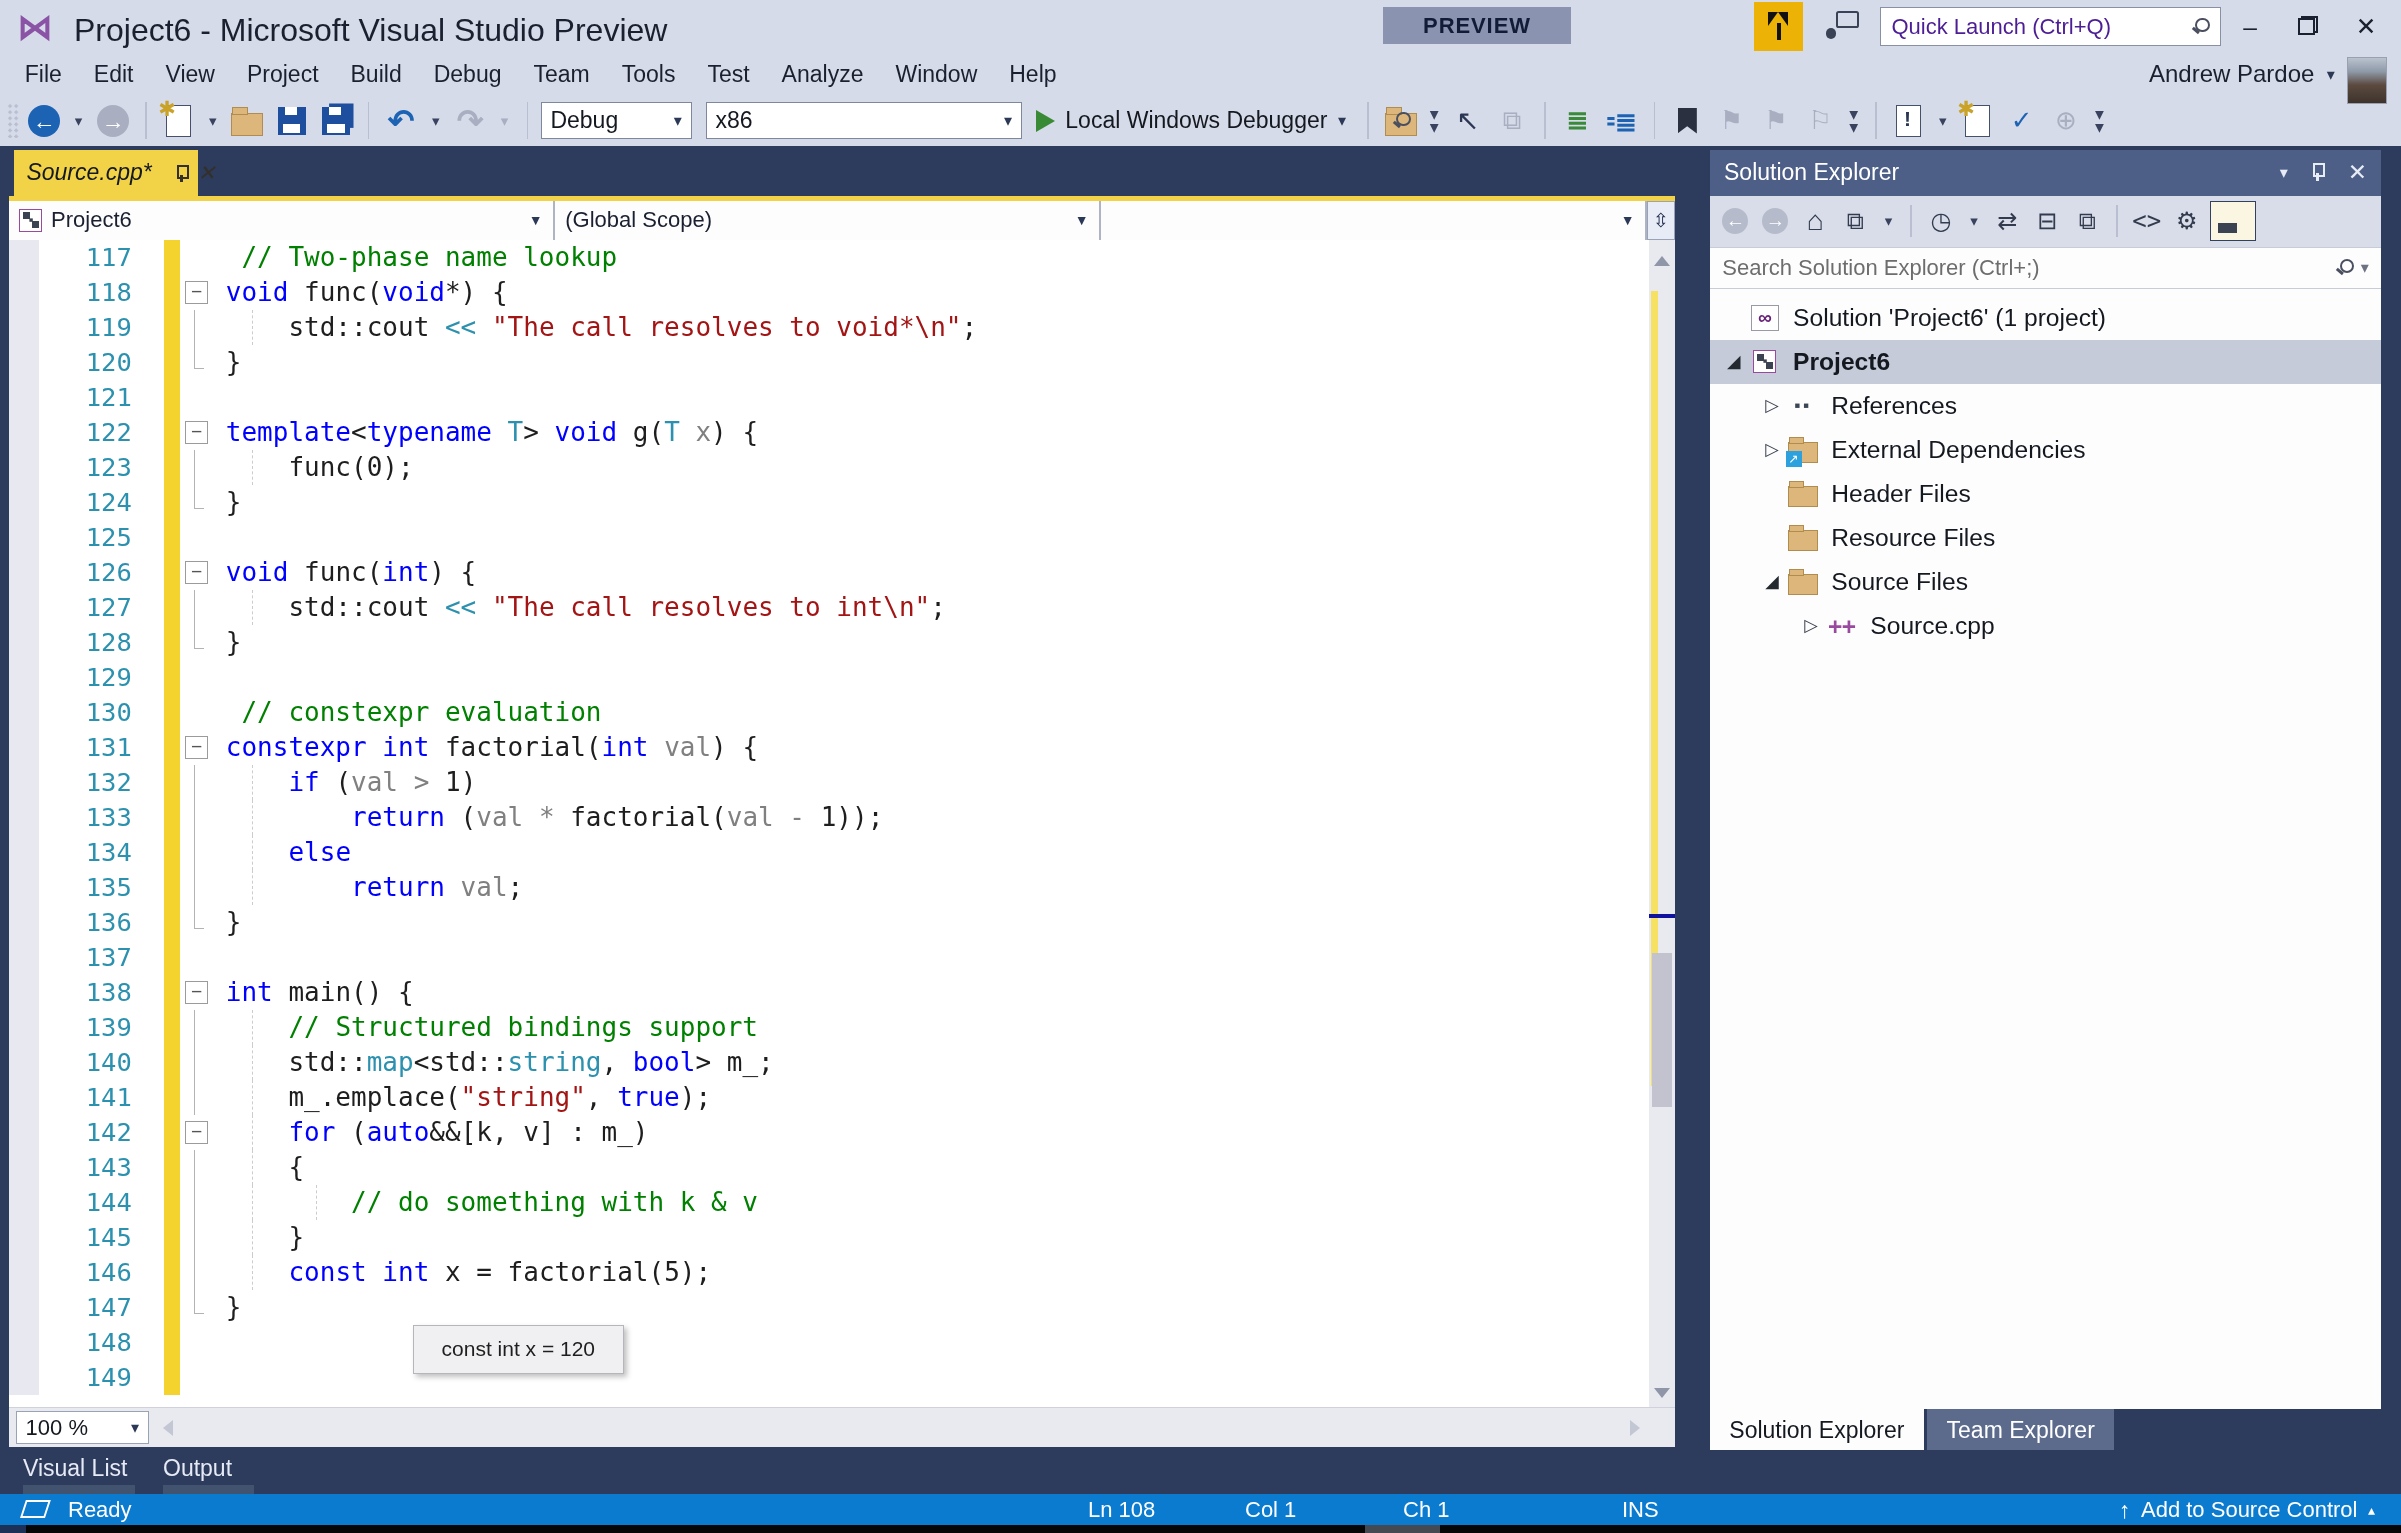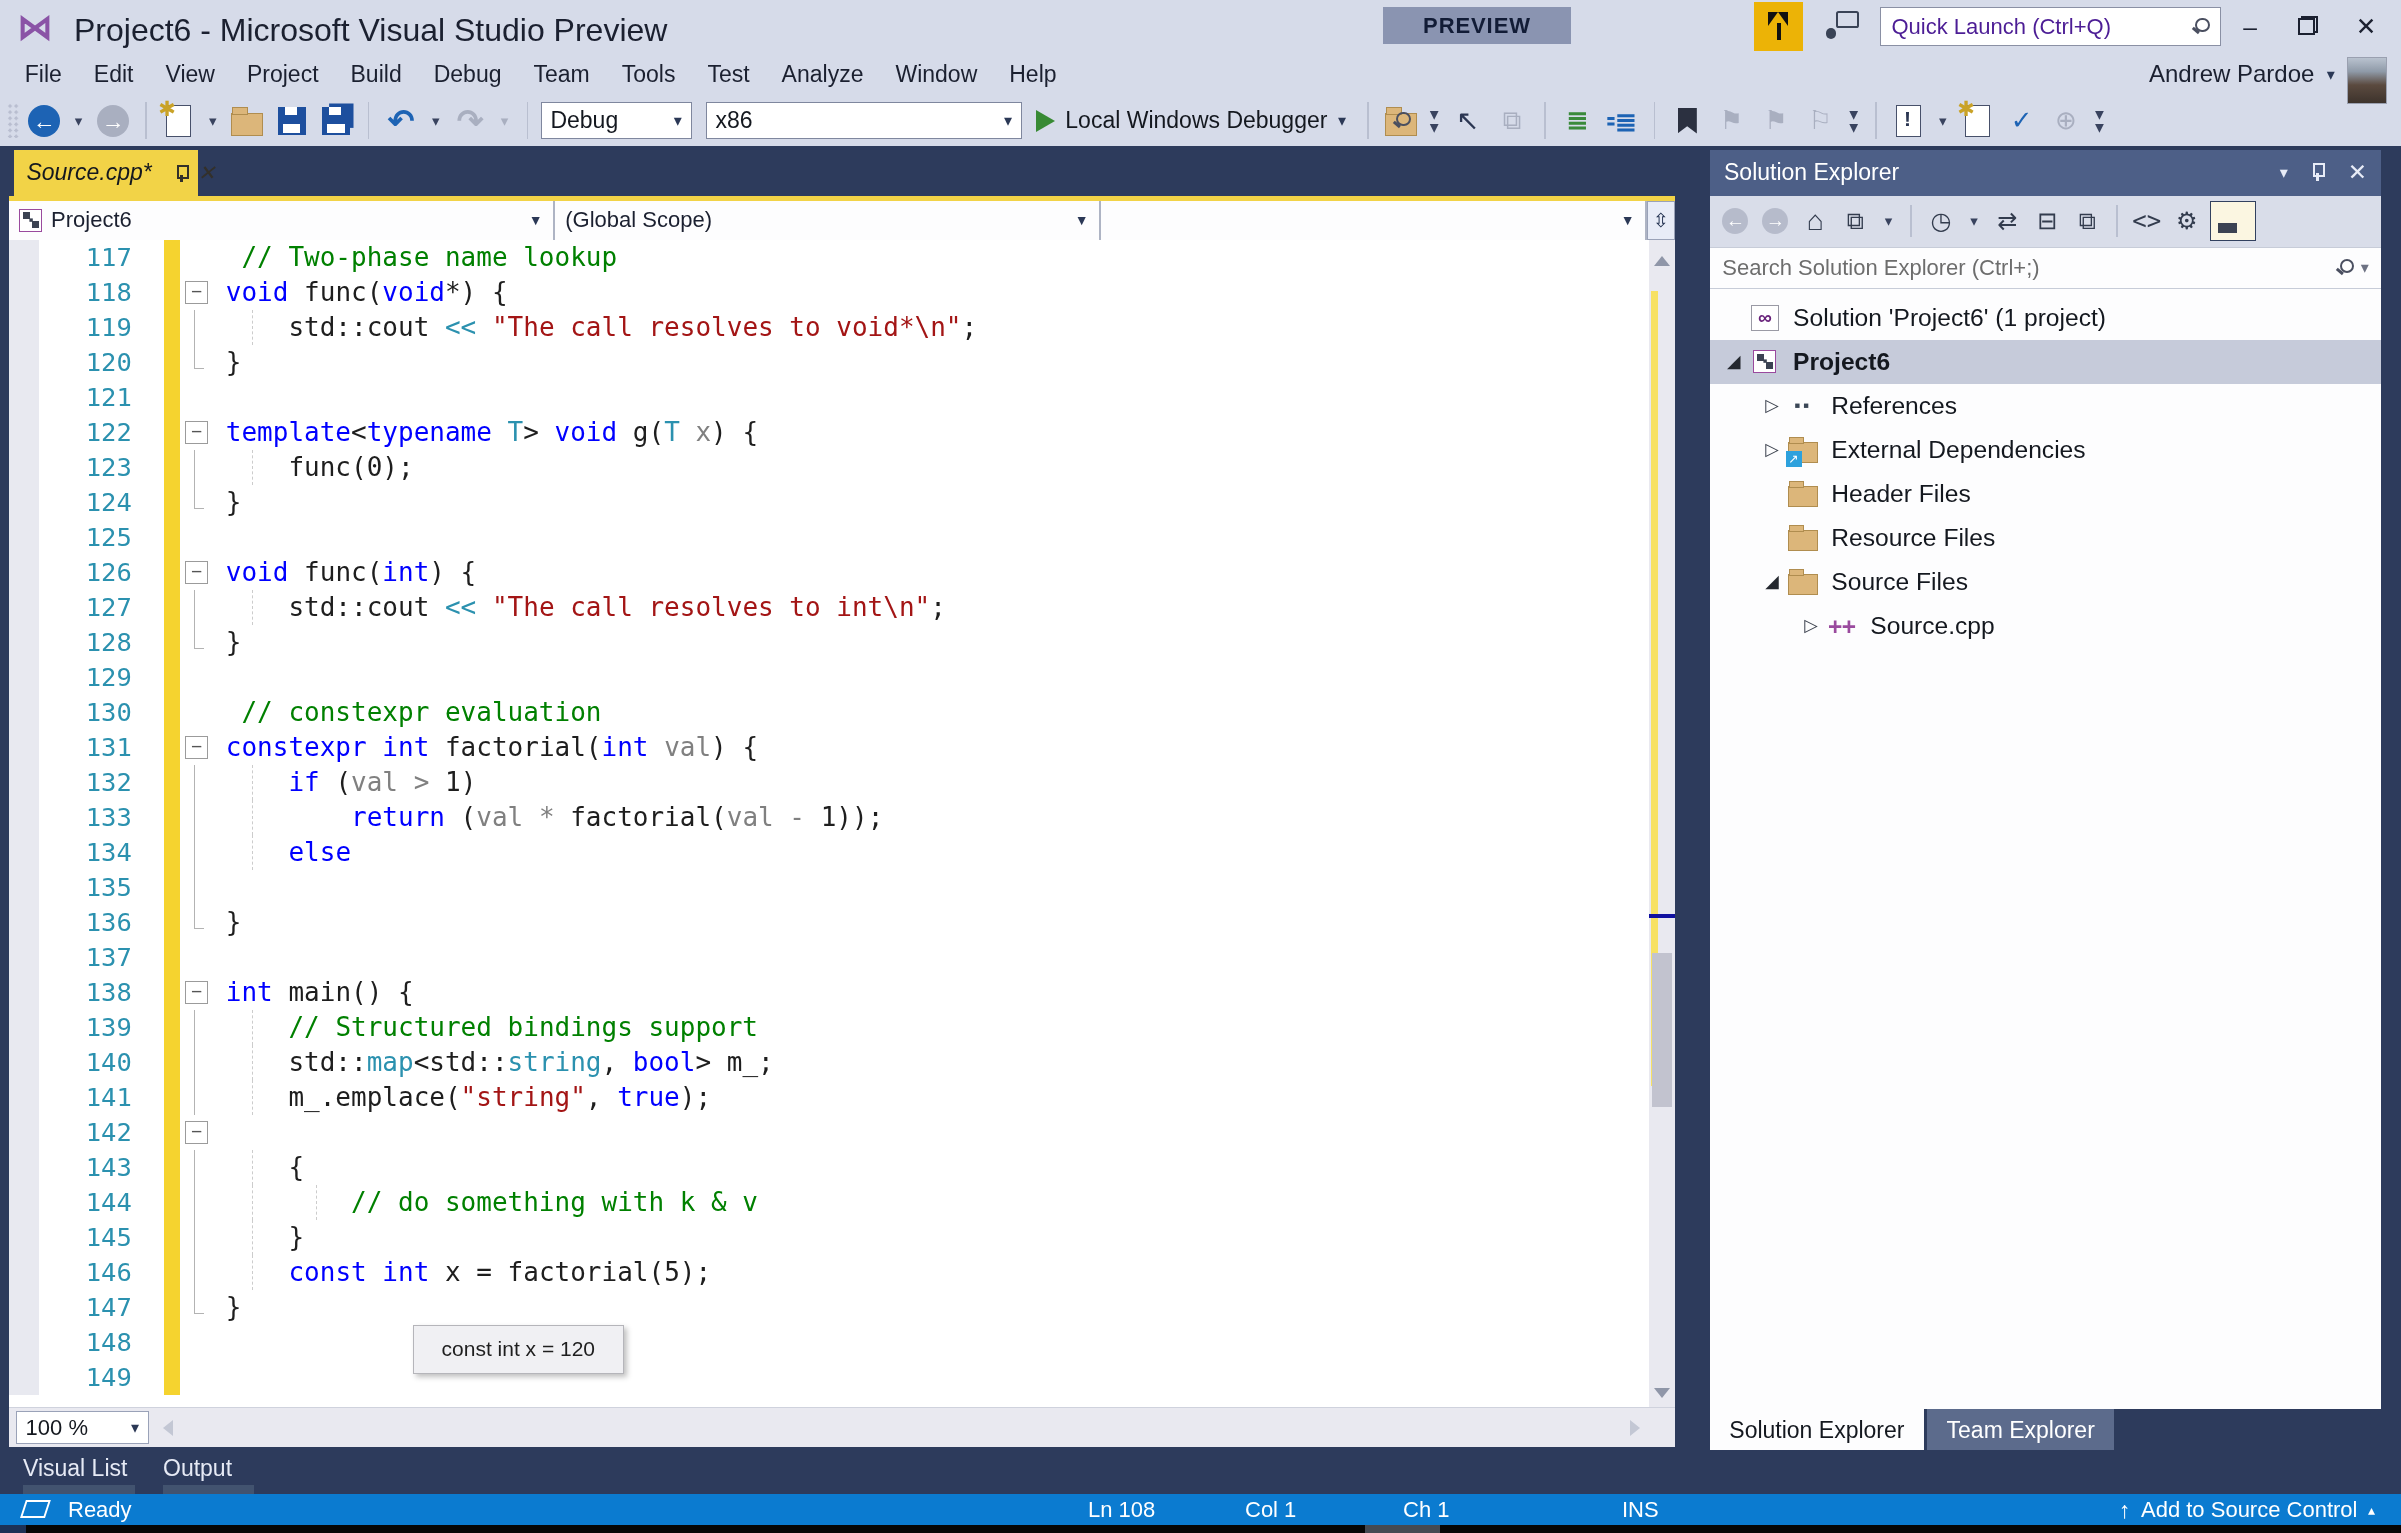--- a/index.html
+++ b/index.html
@@ -475,20 +475,21 @@
             <span class="chg"></span>
             <span class="foldc l"></span>
             <span class="codec"><span class="guide" style="left: 33px;"></span><span class="sp">    </span><span class="sk">else</span></span>
           </div>
           <div class="crow">
             <span class="g-margin"></span>
             <span class="lnum">135</span>
             <span class="lgap"></span>
             <span class="chg"></span>
             <span class="foldc l"></span>
+            <span class="codec"><span class="guide" style="left: 33px;"></span><span class="sp">        </span><span class="sk">return</span><span class="sp"> </span><span class="sg">val</span><span class="sp">;</span></span>
           </div>
           <div class="crow">
             <span class="g-margin"></span>
             <span class="lnum">136</span>
             <span class="lgap"></span>
             <span class="chg"></span>
             <span class="foldc e"></span>
             <span class="codec"><span class="sp">}</span></span>
           </div>
           <div class="crow">
@@ -530,20 +531,21 @@
             <span class="chg"></span>
             <span class="foldc l"></span>
             <span class="codec"><span class="guide" style="left: 33px;"></span><span class="sp">    m_.emplace(</span><span class="ss">"string"</span><span class="sp">, </span><span class="sk">true</span><span class="sp">);</span></span>
           </div>
           <div class="crow">
             <span class="g-margin"></span>
             <span class="lnum">142</span>
             <span class="lgap"></span>
             <span class="chg"></span>
             <span class="foldc m"></span>
+            <span class="codec"><span class="guide" style="left: 33px;"></span><span class="sp">    </span><span class="sk">for</span><span class="sp"> (</span><span class="sk">auto</span><span class="sp">&amp;&amp;[k, v] : m_)</span></span>
           </div>
           <div class="crow">
             <span class="g-margin"></span>
             <span class="lnum">143</span>
             <span class="lgap"></span>
             <span class="chg"></span>
             <span class="foldc l"></span>
             <span class="codec"><span class="guide" style="left: 33px;"></span><span class="sp">    {</span></span>
           </div>
           <div class="crow">

